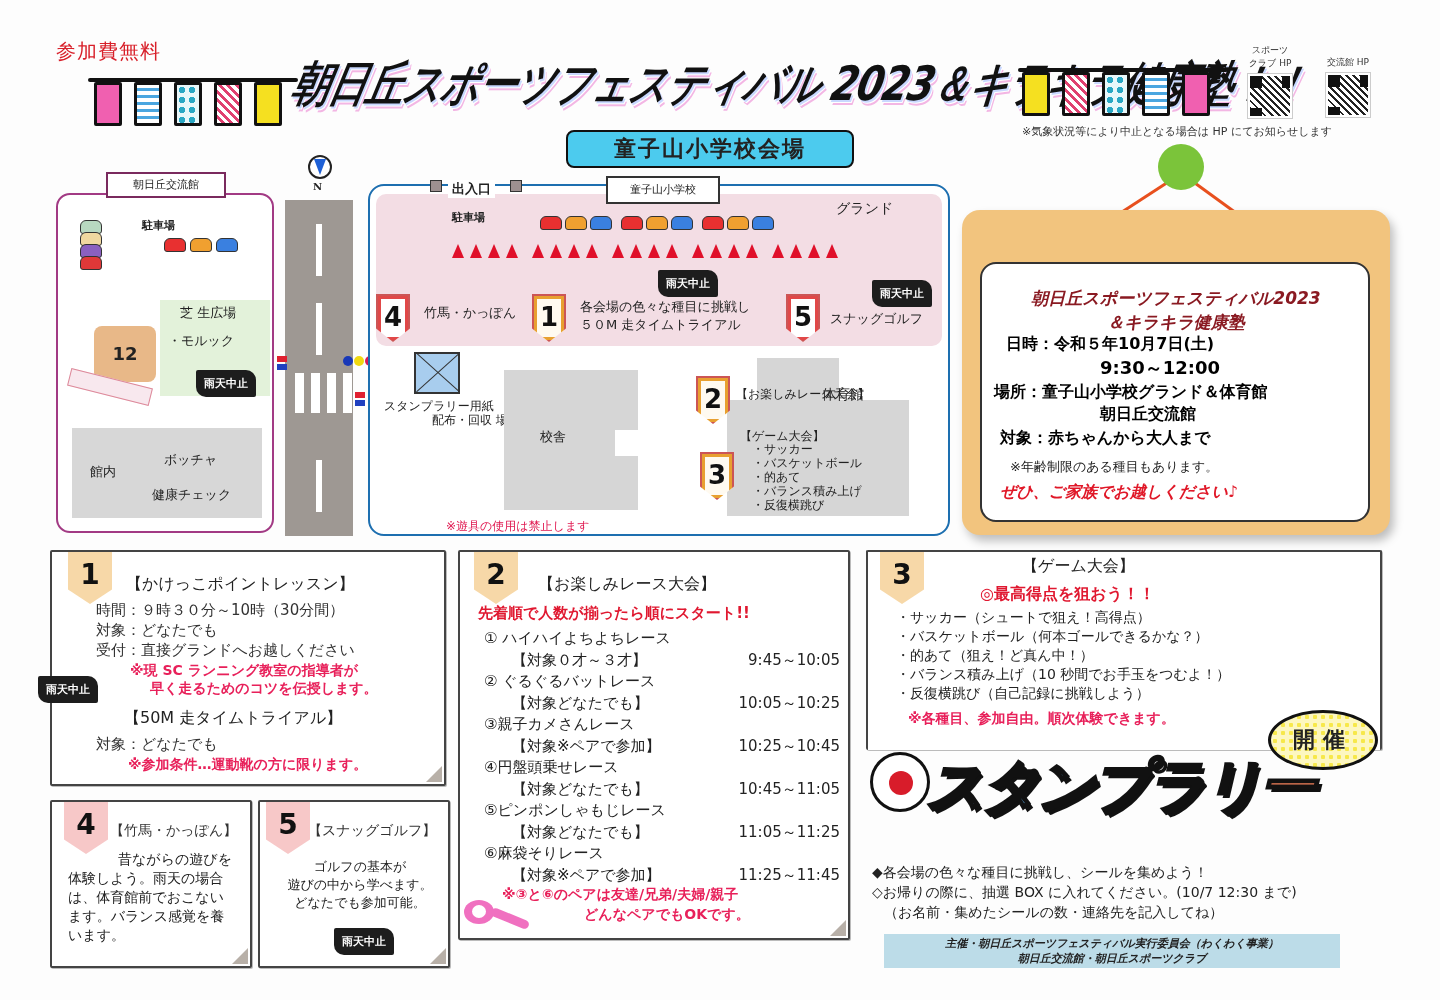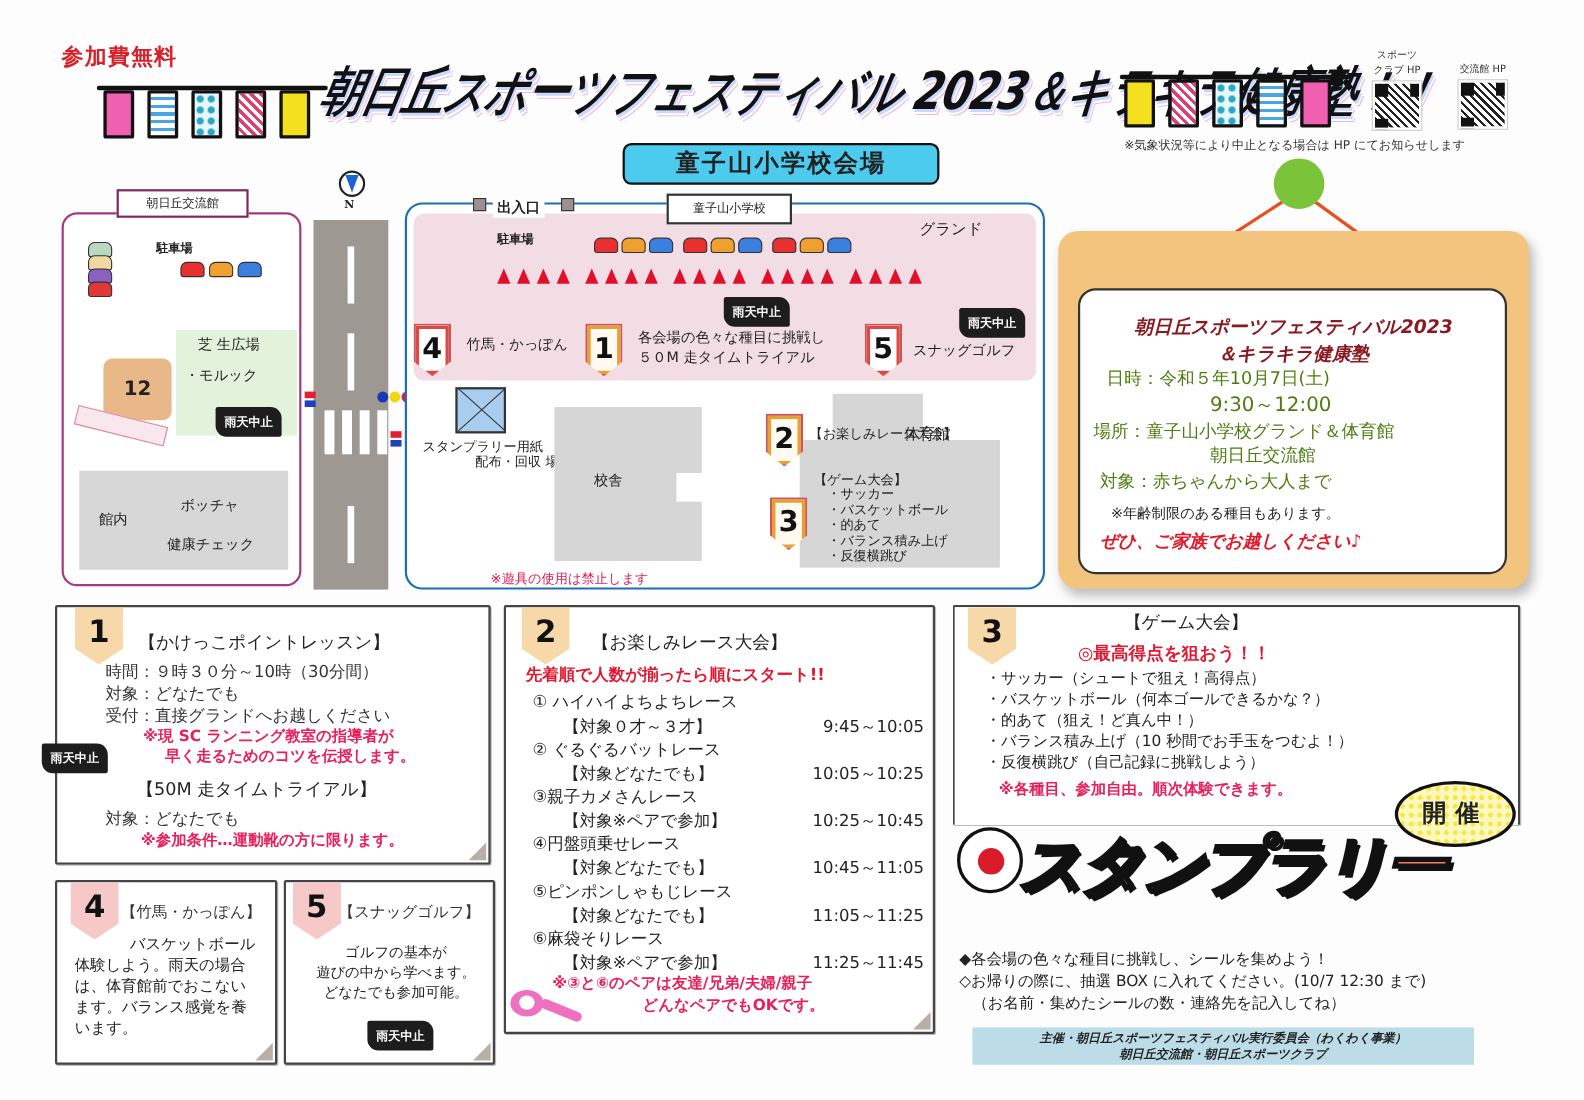--- a/index.html
+++ b/index.html
@@ -1,21 +1,21 @@
 <!DOCTYPE html>
 <html><head>
 <meta charset="utf-8">
 <style>
   * { box-sizing: border-box; margin: 0; padding: 0; }
   html, body { width: 1440px; height: 1000px; overflow: hidden; background: #fdfdfd; }
   body { position: relative; font-family: "DejaVu Sans", sans-serif; color: #222; }
   .abs { position: absolute; }
 
   
-  .free-label { left: 56px; top: 38px; color: #d8202a; font-weight: bold; font-size: 20px; letter-spacing: 1px; }
+  .free-label { left: 56px; top: 38px; color: #d8202a; font-weight: normal; font-size: 20px; letter-spacing: 1px; }
   .main-title { left: 300px; top: 52px; font-size: 38px; font-weight: bold; font-style: italic; color: #111;
     letter-spacing: -1px; transform: skewX(-12deg) scaleY(1.25); transform-origin: left top;
     text-shadow: 2px 2px 0 #c9d8ff, 3px 3px 0 #fff, 4px 4px 0 #f3b6e4; white-space: nowrap; }
   .bunting { height: 80px; }
   .bunting .string { position: absolute; left: 0; right: 0; top: 8px; height: 4px; background: #111; border-radius: 2px; }
   .flag { position: absolute; top: 12px; width: 28px; height: 44px; border: 3px solid #111; border-radius: 2px; }
   .f-pink { background: #f060b0; }
   .f-stripe { background: repeating-linear-gradient(0deg, #fff 0 4px, #4aa6e0 4px 7px); }
   .f-dots { background: radial-gradient(circle, #2aa7c4 3px, #e8f7fa 3.5px) 0 0/10px 10px; }
   .f-diag { background: repeating-linear-gradient(45deg, #fff 0 3px, #e04070 3px 6px); }
@@ -70,21 +70,21 @@
   .stamp-box::before { transform: rotate(42deg); } .stamp-box::after { transform: rotate(-42deg); }
 
   
   .board { left: 962px; top: 210px; width: 428px; height: 325px; background: #f2c47e; border-radius: 18px;
     box-shadow: 4px 6px 10px rgba(0,0,0,0.25); }
   .board-inner { left: 980px; top: 262px; width: 390px; height: 260px; background: #fff; border: 2px solid #333; border-radius: 16px; }
   .pin { left: 1158px; top: 144px; width: 46px; height: 46px; border-radius: 50%; background: #7bc43a; }
   .string-l { left: 1072px; top: 178px; width: 100px; height: 3px; background: #e8501e; transform: rotate(-33deg); transform-origin: right center; }
   .string-r { left: 1190px; top: 178px; width: 100px; height: 3px; background: #e8501e; transform: rotate(36deg); transform-origin: left center; }
   .board-title { left: 990px; top: 286px; width: 372px; text-align: center; color: #8a1a22; font-weight: bold; font-style: italic; font-size: 17px; line-height: 24px; }
-  .board-line { font-weight: normal; font-size: 16px; color: #4d7c0f; white-space: nowrap; }
+  .board-line { font-weight: bold; font-size: 16px; color: #000000; white-space: nowrap; }
   .board-note { font-size: 13px; color: #222; }
   .board-cta { color: #e01828; font-weight: bold; font-style: italic; font-size: 16px; }
 
   
   .card { background: #fff; border: 2px solid #444; border-radius: 2px; box-shadow: 1px 1px 0 #bbb; }
   .card-badge { width: 44px; height: 52px; background: #f7d8a8; clip-path: polygon(0 0,100% 0,100% 72%,50% 100%,0 72%);
     font-size: 28px; font-weight: bold; text-align: center; line-height: 46px; color: #111; }
   .card-badge.pink { background: #f7c8c8; }
   .fold { width: 0; height: 0; border-left: 16px solid transparent; border-bottom: 16px solid #b8b0a8; }
   .c-title { font-size: 16px; color: #222; white-space: nowrap; }
@@ -303,21 +303,21 @@
 <div class="abs rain-flag" style="left:38px;top:676px;">雨天中止</div>
 <div class="abs c-title" style="left:124px;top:708px;">【50M 走タイムトライアル】</div>
 <div class="abs c-line" style="left:96px;top:734px;">対象：どなたでも</div>
 <div class="abs c-red" style="left:128px;top:754px;">※参加条件…運動靴の方に限ります。</div>
 <div class="abs fold" style="left:426px;top:766px;"></div>
 
 <div class="abs card" style="left:50px;top:800px;width:202px;height:168px;"></div>
 <div class="abs card-badge pink" style="left:64px;top:802px;">4</div>
 <div class="abs c-line" style="left:110px;top:820px;font-size:14px;">【竹馬・かっぽん】</div>
 <div class="abs" style="left:68px;top:850px;font-size:14px;line-height:19px;">
-  <div style="padding-left:50px;">バスケットボール</div>
+  <div style="padding-left:50px;">昔ながらの遊びを</div>
   <div>体験しよう。雨天の場合</div>
   <div>は、体育館前でおこない</div>
   <div>ます。バランス感覚を養</div>
   <div>います。</div>
 </div>
 <div class="abs fold" style="left:232px;top:948px;"></div>
 
 <div class="abs card" style="left:258px;top:800px;width:192px;height:168px;"></div>
 <div class="abs card-badge pink" style="left:266px;top:802px;">5</div>
 <div class="abs c-line" style="left:308px;top:820px;font-size:14px;">【スナッグゴルフ】</div>

